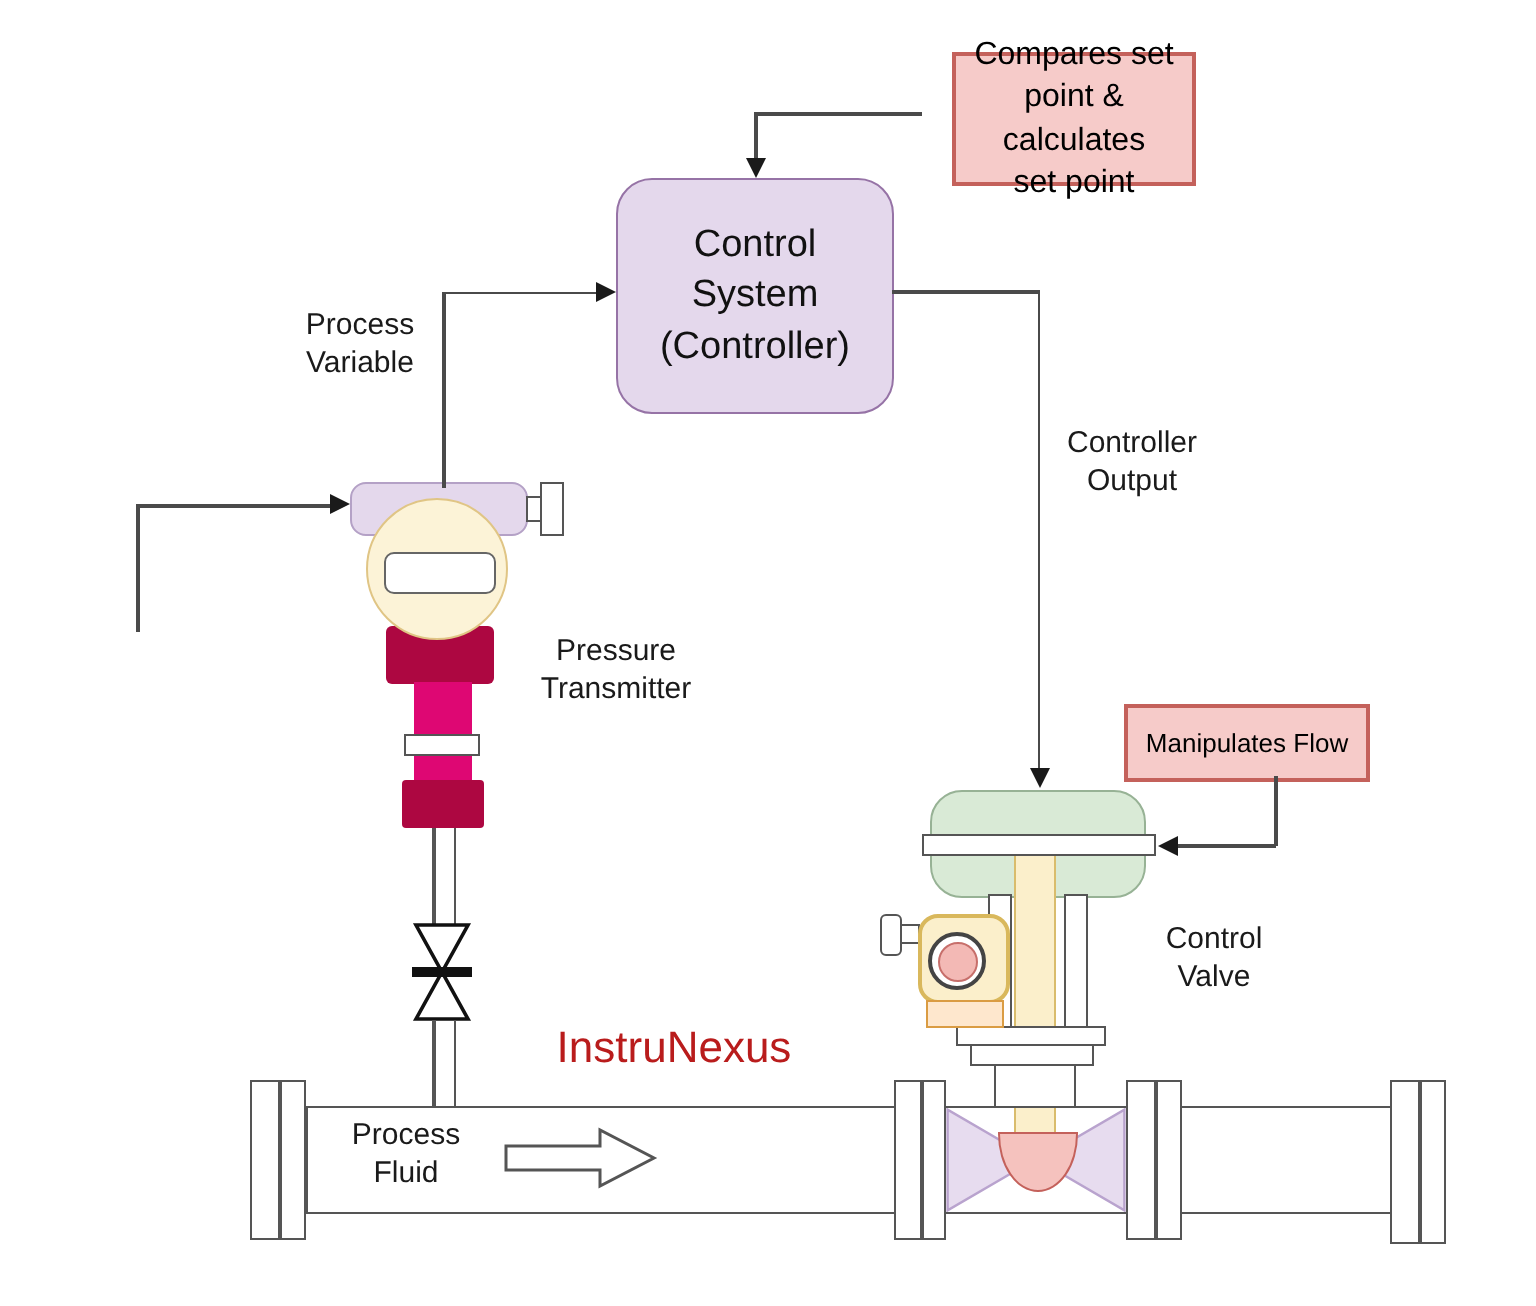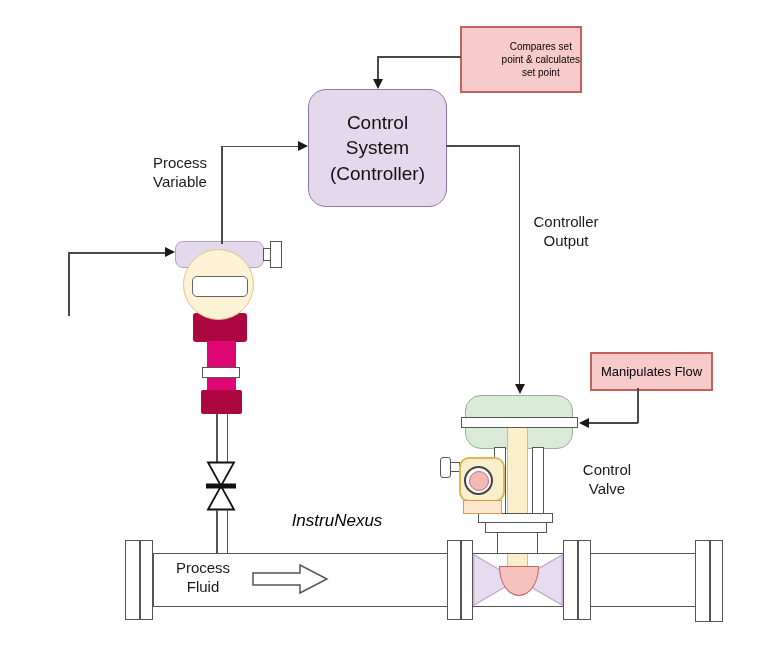--- a/index.html
+++ b/index.html
@@ -91,38 +91,40 @@
   </svg>
   <div class="ln" style="left:216px;top:510px;width:1.5px;height:44px;background:#555;"></div>
   <div class="ln" style="left:226.5px;top:510px;width:1.5px;height:44px;background:#555;"></div>
 
   <div class="ctrl" style="left:308px;top:89px;width:137px;height:116px;">
     <span>Control
 System
 (Controller)</span>
   </div>
 
-  <div class="note" style="left:460px;top:26px;width:118px;height:63px;font-size:10px;justify-content:flex-end;">
+  <div class="note" style="left:476px;top:26px;width:118px;height:63px;font-size:16px;justify-content:flex-end;">
     <span>Compares set
 point &amp; calculates
 set point</span>
   </div>
-  <div class="note" style="left:590px;top:352px;width:119px;height:35px;font-size:13px;">
+  <div class="note" style="left:562px;top:352px;width:119px;height:35px;font-size:13px;">
     <span>Manipulates Flow</span>
   </div>
 
   <div class="lbl" style="left:134px;top:153px;width:92px;">Process
 Variable</div>
   <div class="lbl" style="left:522px;top:212px;width:88px;">Controller
 Output</div>
+  <div class="lbl" style="left:262px;top:316px;width:92px;">Pressure
+Transmitter</div>
   <div class="lbl" style="left:567px;top:460px;width:80px;">Control
 Valve</div>
   <div class="lbl" style="left:158px;top:558px;width:90px;">Process
 Fluid</div>
-  <div class="lbl" style="left:272px;top:510px;width:130px;font-size:17px;color:#000000;white-space:nowrap;font-style:italic;">InstruNexus</div>
+  <div class="lbl" style="left:272px;top:510px;width:130px;font-size:22px;color:#b91c1c;white-space:nowrap;">InstruNexus</div>
 
   <div class="ln" style="left:377px;top:56px;width:84px;height:1.5px;"></div>
   <div class="ln" style="left:377px;top:56px;width:1.5px;height:25px;"></div>
   <div class="arr arr-d" style="left:373px;top:79px;"></div>
 
   <div class="ln" style="left:221px;top:145.5px;width:1.5px;height:98px;"></div>
   <div class="ln" style="left:221px;top:145.5px;width:80px;height:1.5px;"></div>
   <div class="arr arr-r" style="left:298px;top:141px;"></div>
 
   <div class="ln" style="left:68px;top:252px;width:1.5px;height:64px;"></div>

